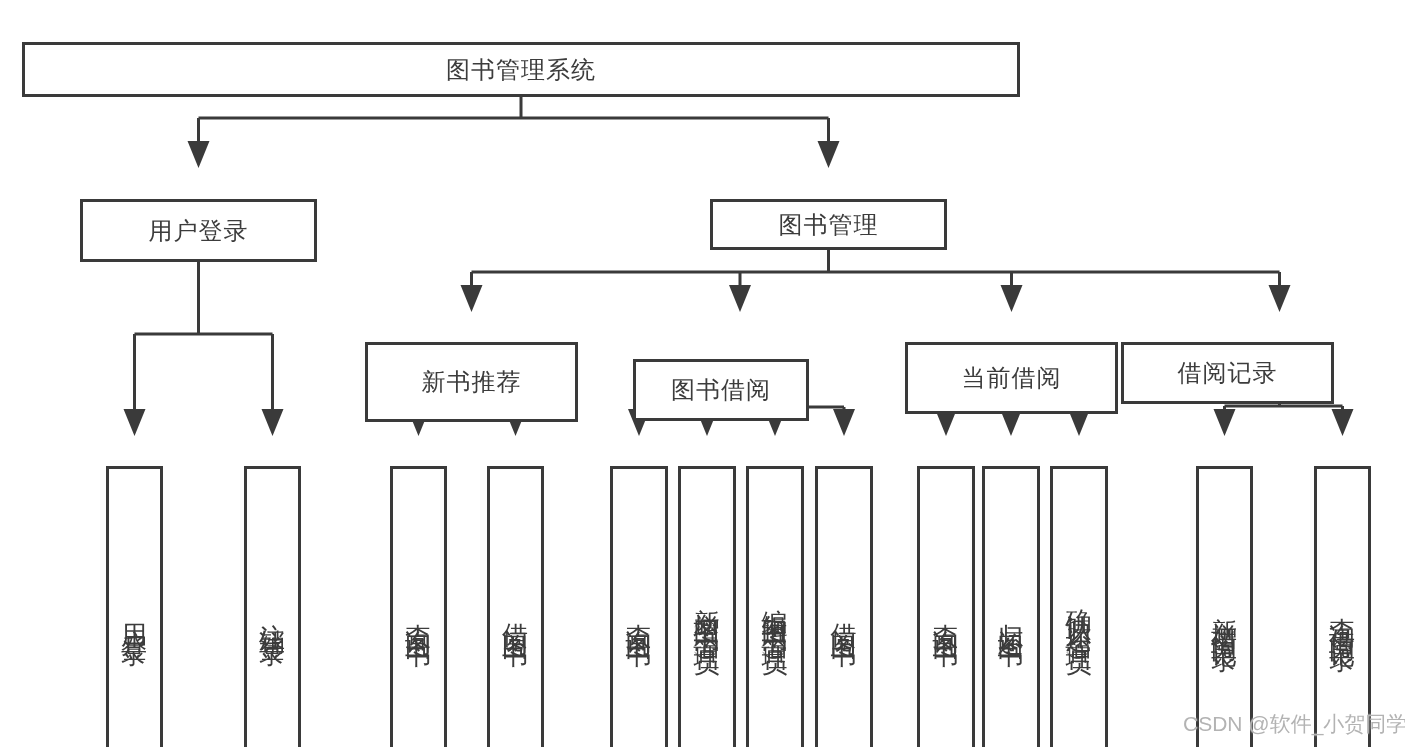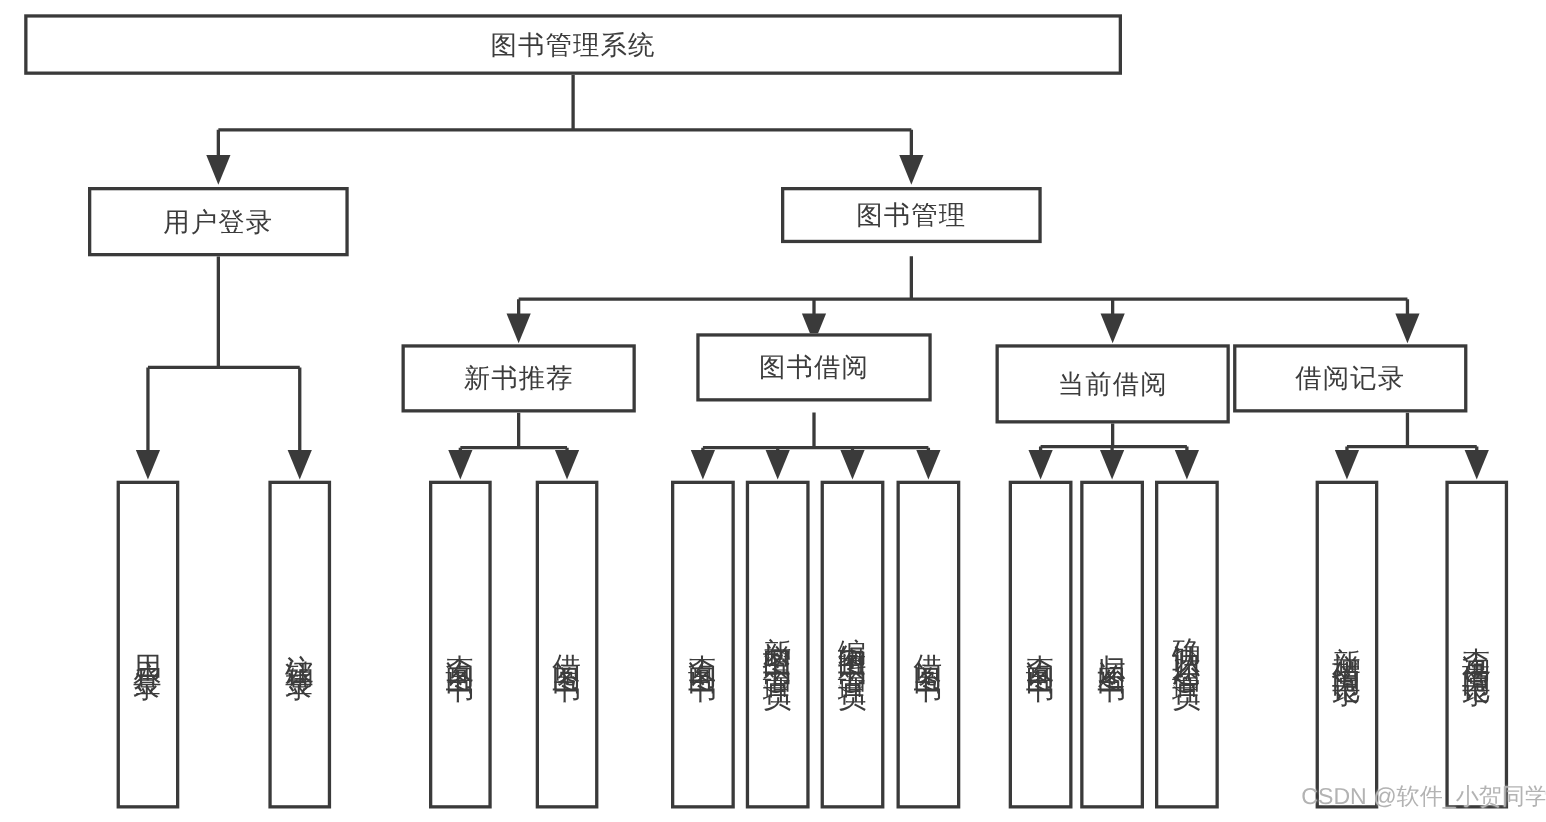--- a/index.html
+++ b/index.html
@@ -14,20 +14,21 @@
   .canvas svg { position: absolute; left: 0; top: 0; }
   .box {
     position: absolute;
     box-sizing: border-box;
     border: 3px solid #3a3a3a;
     background: #ffffff;
     display: flex;
     align-items: center;
     justify-content: center;
     color: #3c3c3c;
+    margin-top: 29px;
   }
   .box.h { font-size: 24px; letter-spacing: 1px; }
   .box.v .vtext {
     writing-mode: vertical-rl;
     font-size: 26px;
     letter-spacing: 6px;
     line-height: 1;
     color: #3c3c3c;
   }
   .watermark {
@@ -91,22 +92,22 @@
       <use href="#ah" x="1224.5" y="436"></use>
       <use href="#ah" x="1342.5" y="436"></use>
     </g>
   </svg>
 
   <div class="box h" style="left:22px; top:13px; width:998px; height:55px;">图书管理系统</div>
 
   <div class="box h" style="left:80px; top:170px; width:237px; height:63px;">用户登录</div>
   <div class="box h" style="left:710px; top:170px; width:237px; height:51px;">图书管理</div>
 
-  <div class="box h" style="left:365px; top:313px; width:213px; height:62px;">新书推荐</div>
-  <div class="box h" style="left:633px; top:303px; width:214px; height:62px;">图书借阅</div>
+  <div class="box h" style="left:365px; top:313px; width:213px; height:80px;">新书推荐</div>
+  <div class="box h" style="left:633px; top:330px; width:176px; height:62px;">图书借阅</div>
   <div class="box h" style="left:905px; top:313px; width:213px; height:72px;">当前借阅</div>
   <div class="box h" style="left:1121px; top:313px; width:213px; height:62px;">借阅记录</div>
 
   <div class="box v" style="left:106px; top:437px; width:57px; height:298px;">
     <span class="vtext">用户登录</span>
   </div>
   <div class="box v" style="left:244px; top:437px; width:57px; height:298px;">
     <span class="vtext">注销登录</span>
   </div>
 

